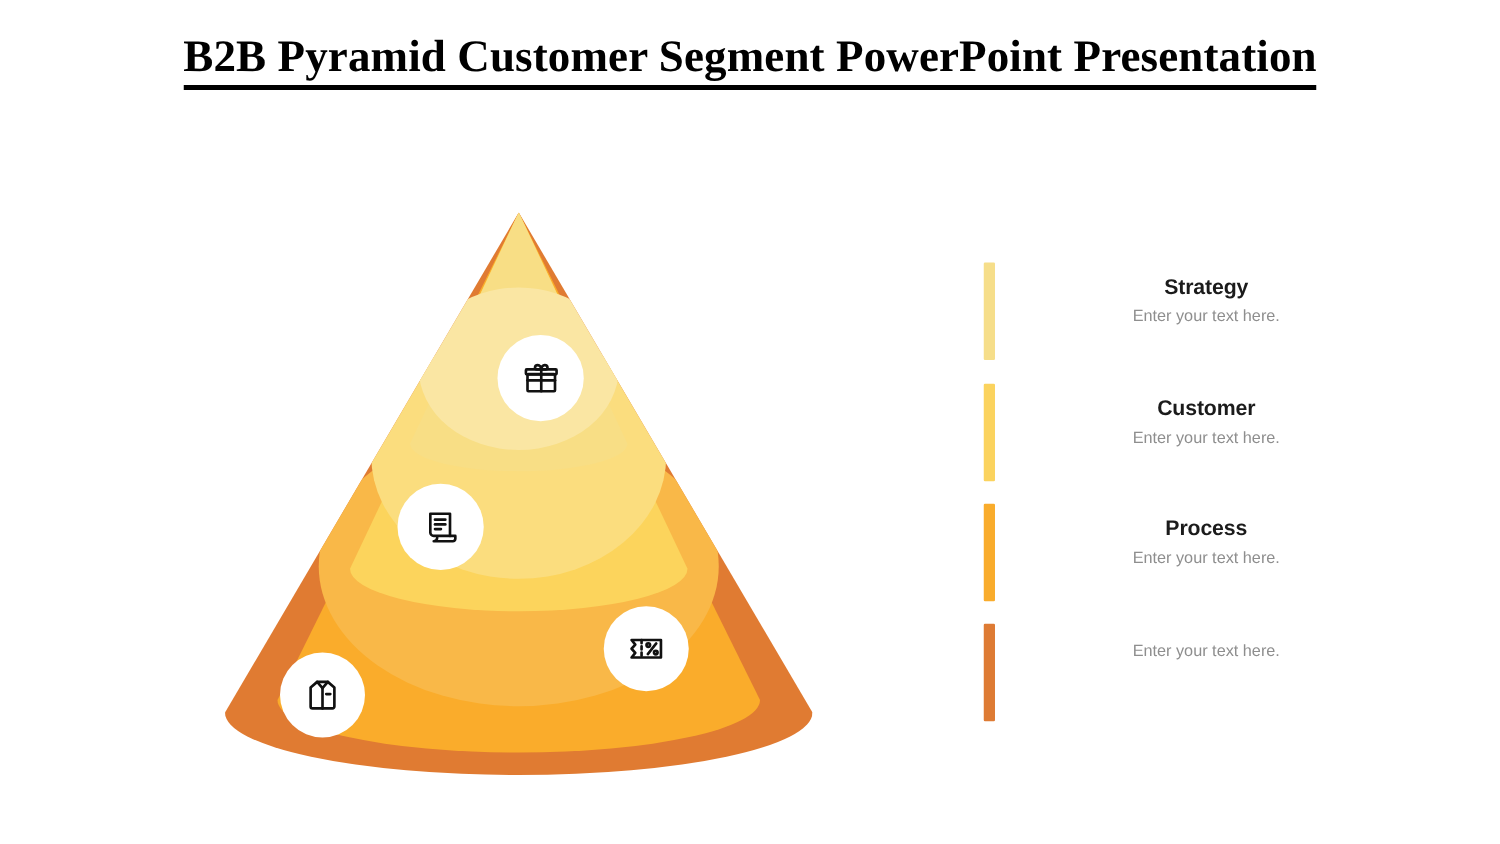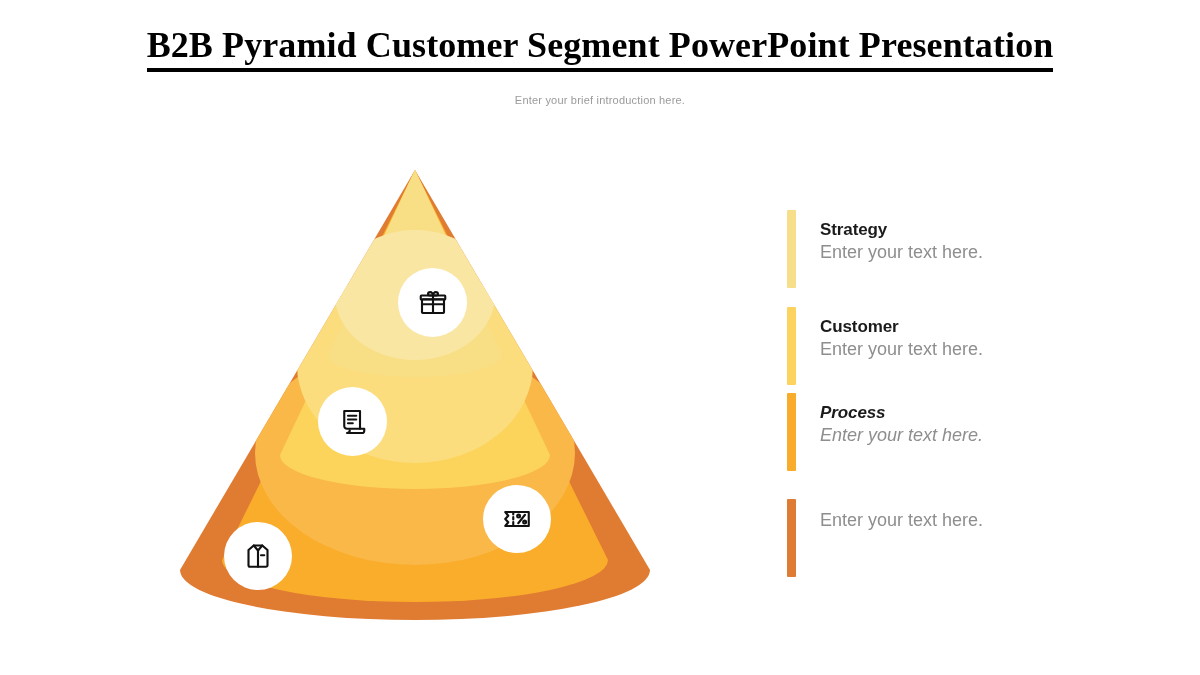--- a/index.html
+++ b/index.html
@@ -112,54 +112,52 @@
     top: 5px;
     width: 9px;
     height: 78px;
     border-radius: 1px;
   }
   .legend-text {
     position: absolute;
     left: 37px;
     top: 14px;
     width: 290px;
+    text-align: center;
   }
   .legend-title {
     font-family: "Liberation Sans", sans-serif;
     font-weight: bold;
     font-size: 17px;
     line-height: 21px;
     color: #1b1b1b;
     letter-spacing: -0.1px;
   }
   .legend-desc {
     font-family: "Liberation Sans", sans-serif;
-    font-size: 18px;
+    font-size: 13px;
     line-height: 19px;
     color: #8e8e8e;
     margin-top: 3px;
   }
 
   .li-0 { top: 0px; }
   .li-1 { top: 97px; }
-  .li-2 { top: 183px; font-style: italic; }
+  .li-2 { top: 193px; }
   .li-3 { top: 289px; }
 </style>
 </head>
 <body>
 
 <div class="slide">
 
   <div class="title-wrap">
     <span class="title-text">B2B Pyramid Customer Segment PowerPoint Presentation</span>
   </div>
 
-  <div class="subtitle-wrap">
-    <span class="subtitle-text">Enter your brief introduction here.</span>
-  </div>
 
   <div class="cone-area">
     <svg class="cone-svg" viewBox="0 0 545 490" xmlns="http://www.w3.org/2000/svg">
       <defs>
 
         <clipPath id="coneClip">
           <path d="M265,20 L30,420 A235,50 0 0,0 500,420 Z"></path>
         </clipPath>
       </defs>
 

